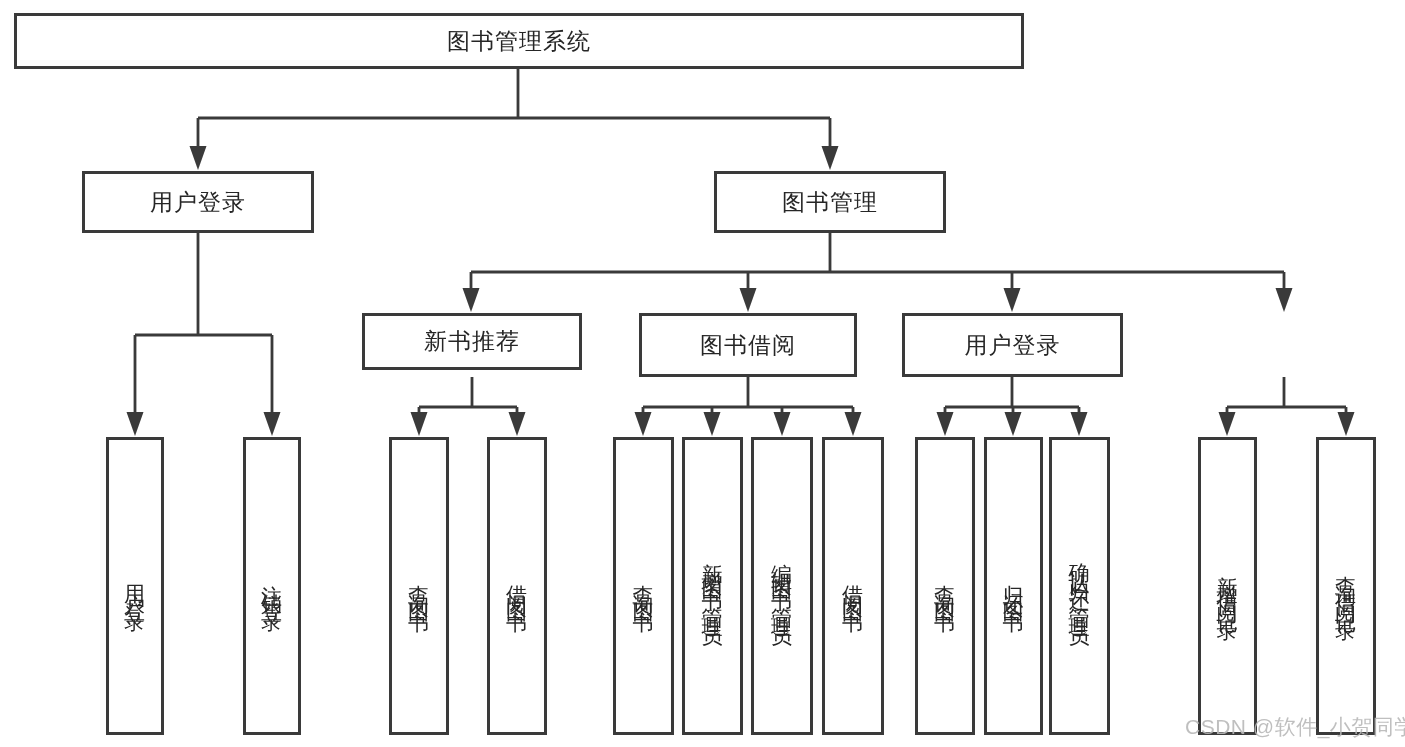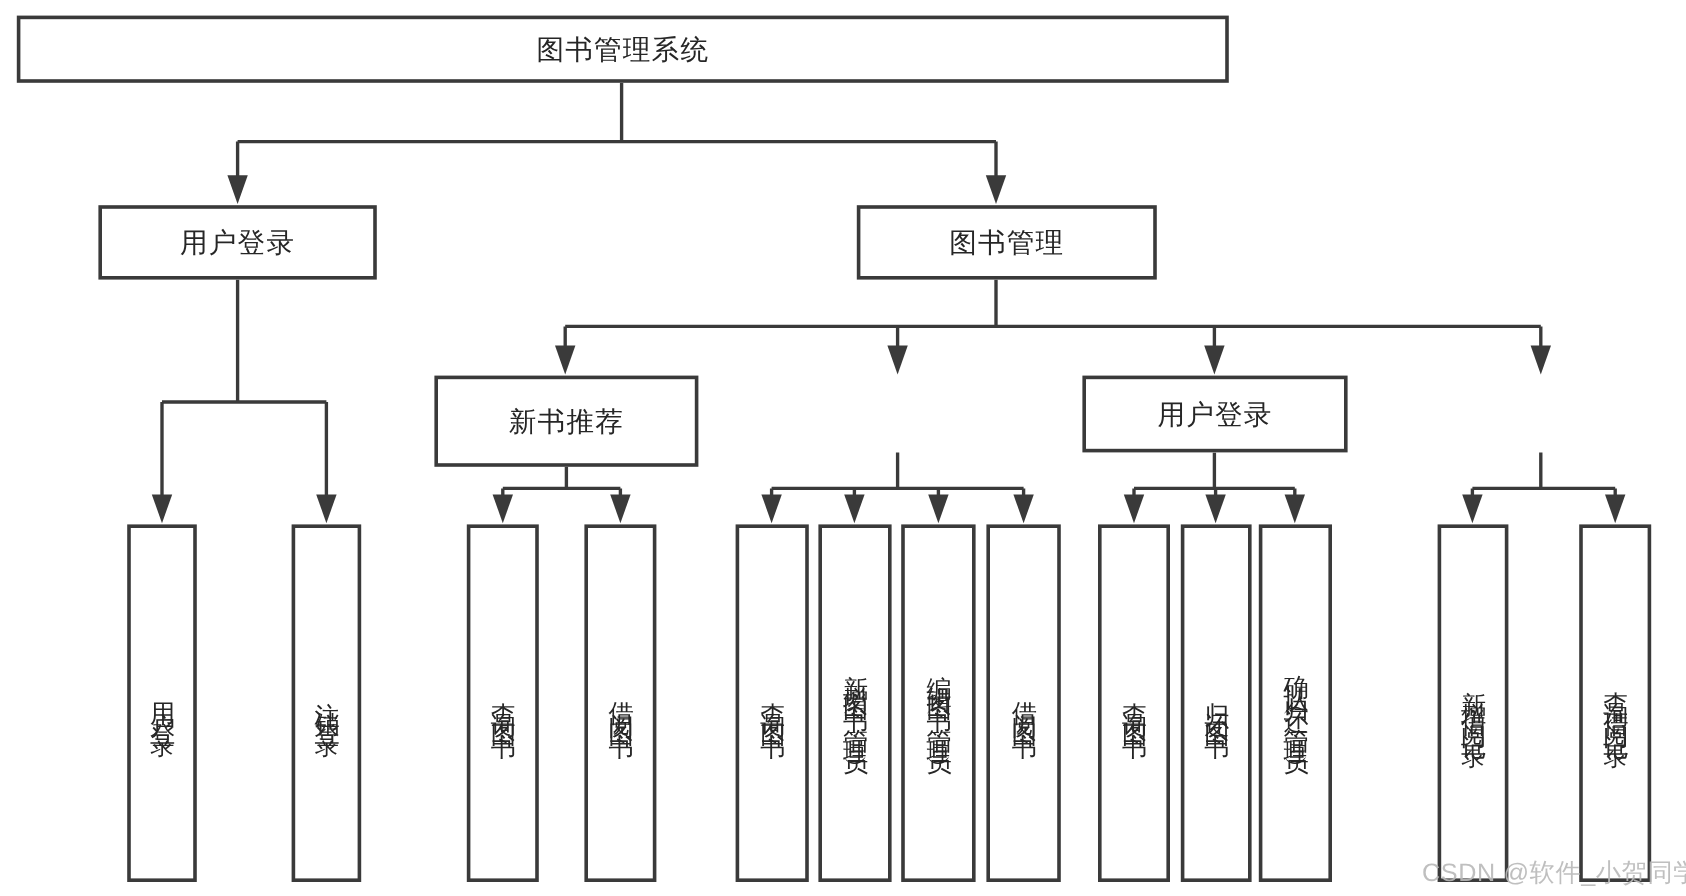--- a/index.html
+++ b/index.html
@@ -89,26 +89,29 @@
     </g>
   </svg>
 
   <div class="box hbox" style="left:14px;top:13px;width:1010px;height:56px">
     <span>图书管理系统</span>
   </div>
 
   <div class="box hbox" style="left:82px;top:171px;width:232px;height:62px">
     <span>用户登录</span>
   </div>
-  <div class="box hbox" style="left:714px;top:171px;width:250px;height:62px">
+  <div class="box hbox" style="left:714px;top:171px;width:232px;height:62px">
     <span>图书管理</span>
   </div>
 
-  <div class="box hbox" style="left:362px;top:313px;width:220px;height:76px">
+  <div class="box hbox" style="left:362px;top:313px;width:220px;height:57px">
     <span>新书推荐</span>
+  </div>
+  <div class="box hbox" style="left:639px;top:313px;width:218px;height:64px">
+    <span>图书借阅</span>
   </div>
   <div class="box hbox" style="left:902px;top:313px;width:221px;height:64px">
     <span>用户登录</span>
   </div>
 
   <div class="box vbox" style="left:106px;top:437px;width:58px;height:298px">
     <span>用户登录</span>
   </div>
   <div class="box vbox" style="left:243px;top:437px;width:58px;height:298px">
     <span>注销登录</span>

